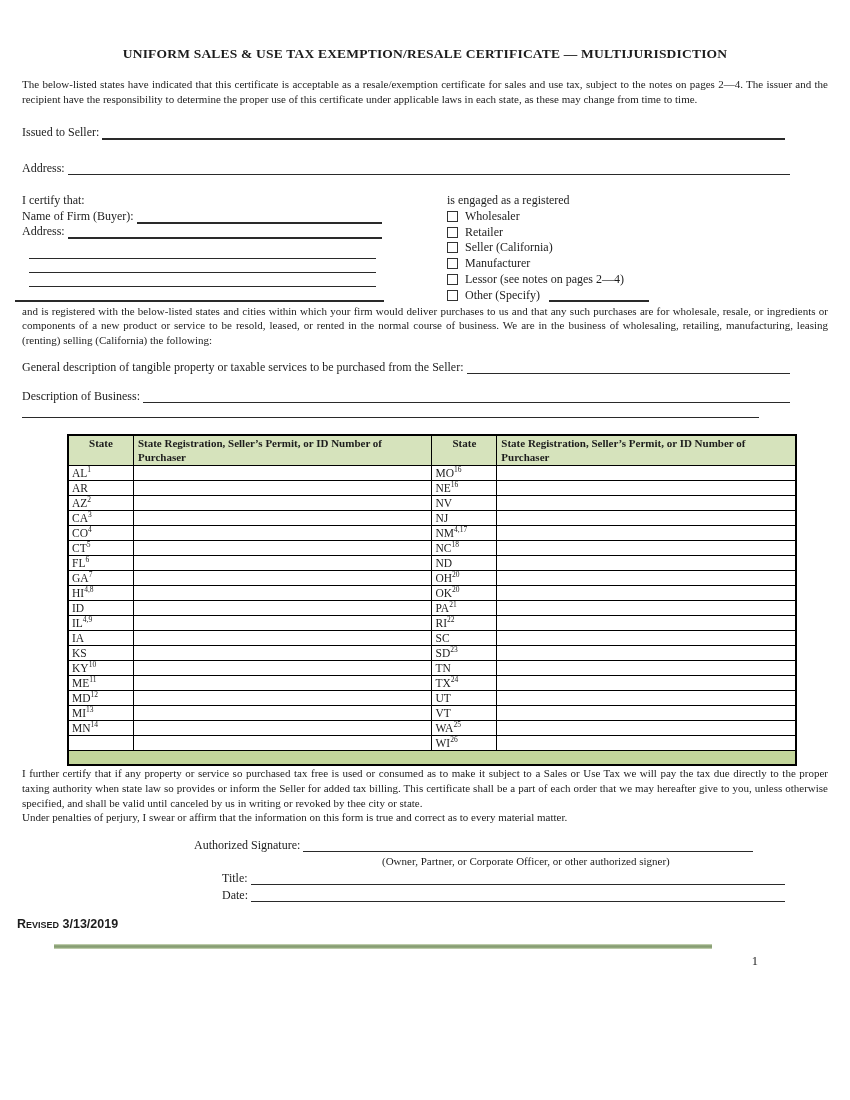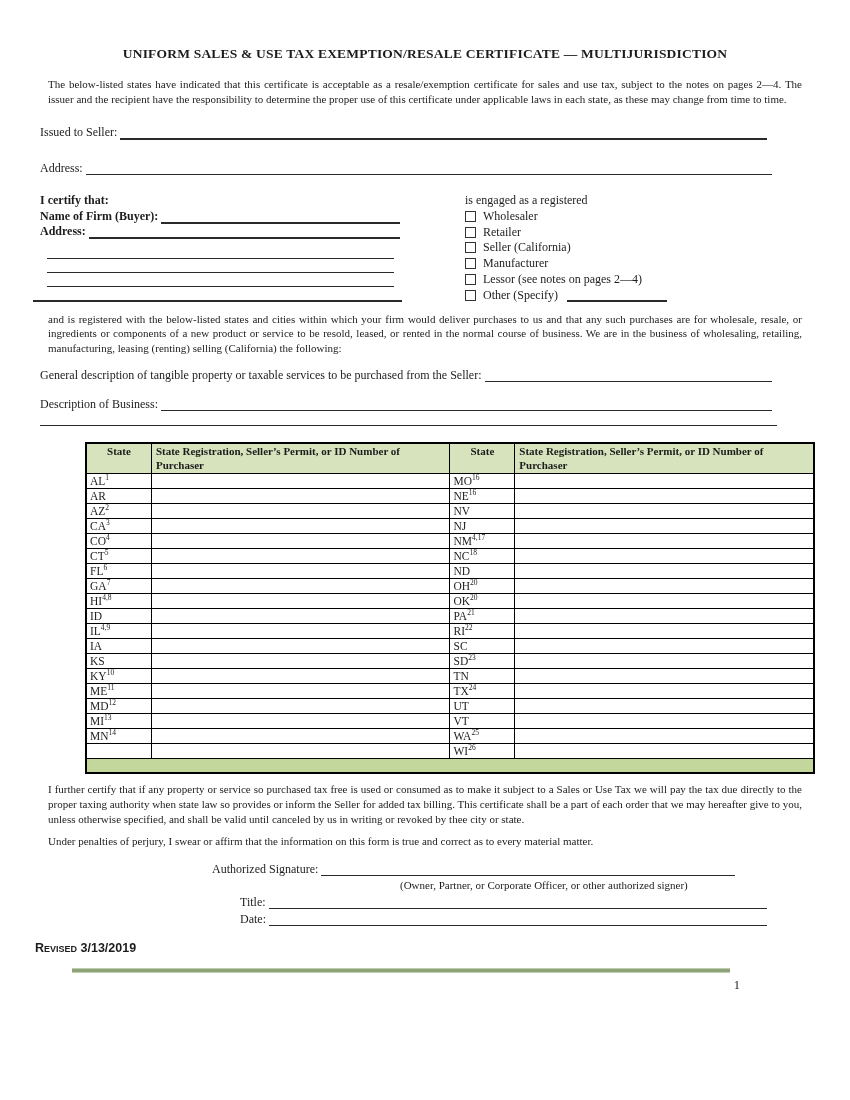--- a/index.html
+++ b/index.html
@@ -6,39 +6,39 @@
     --hdr-green:#d6e3bc;
     --bar-green:#c3d69b;
     --div-light:#d2ddc0;
     --div-dark:#879e73;
     --ink:#1c1c1c;
     --rule:#2a2a2a;
   }
   html,body{margin:0;padding:0;background:#e8e8e8;}
   .page{
     position:relative;width:850px;height:1100px;margin:0 auto;background:#fff;
-    box-sizing:border-box;padding:46px 40px 0;
+    box-sizing:border-box;padding:46px 22px 0;
     font-family:"Liberation Serif",serif;font-size:11px;color:var(--ink);
     overflow:hidden;
   }
   .title{font-size:13.5px;font-weight:bold;text-align:center;margin:0 0 15px;letter-spacing:.2px;}
-  p.par{margin:8px;text-align:justify;line-height:14.6px;}
+  p.par{margin:0;text-align:justify;line-height:14.6px;}
 
   .row{display:flex;align-items:flex-start;}
   .lbl{white-space:nowrap;font-size:12px;line-height:15px;}
   .fill{flex:1;border-bottom:1px solid var(--rule);height:13px;margin-left:3px;}
   .fill.thick{border-bottom-width:2px;}
 
   .issued-row{margin-top:19px;}
   .issued-row .fill{margin-right:43px;}
   .addr-row{margin-top:21px;}
   .addr-row .fill{margin-right:38px;}
 
   .two-col{display:flex;margin-top:17px;}
-  .col-left{width:368px;font-weight:bold;}
+  .col-left{width:368px;}
   .col-left .row{margin-top:0;}
   .col-left .lbl{line-height:15.5px;}
   .col-left .fill{margin-right:8px;}
   .blank{border-bottom:1px solid var(--rule);height:13px;margin-left:7px;width:347px;}
   .blank.first{margin-top:5px;}
   .blank.wide{margin-left:-7px;width:369px;border-bottom-width:2px;}
   .col-right{margin-left:57px;flex:1;}
   .engaged{font-size:12px;line-height:15px;}
   .cb-row{display:flex;align-items:center;height:15.9px;font-size:12px;}
   .cb-box{width:11px;height:11px;border:1px solid #333;background:#fff;margin-right:7px;flex:none;box-sizing:border-box;}

